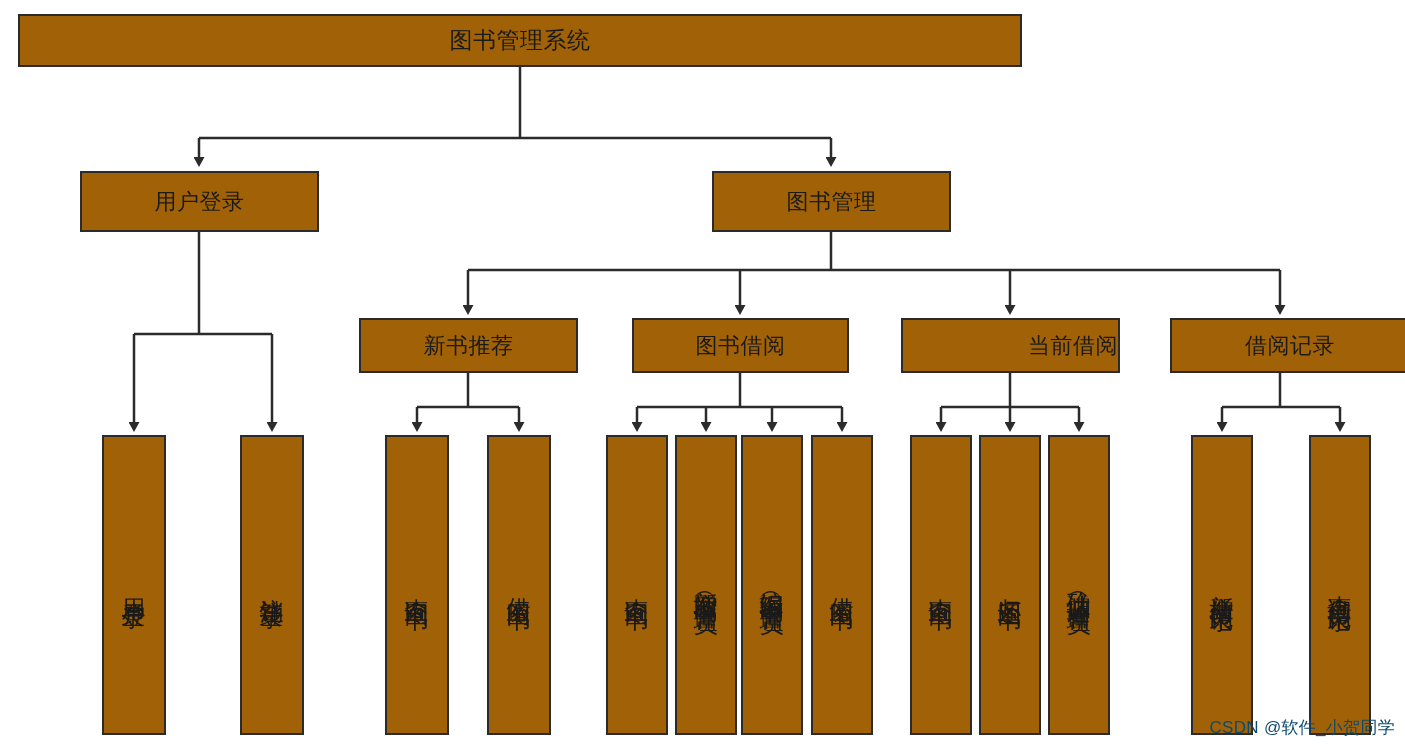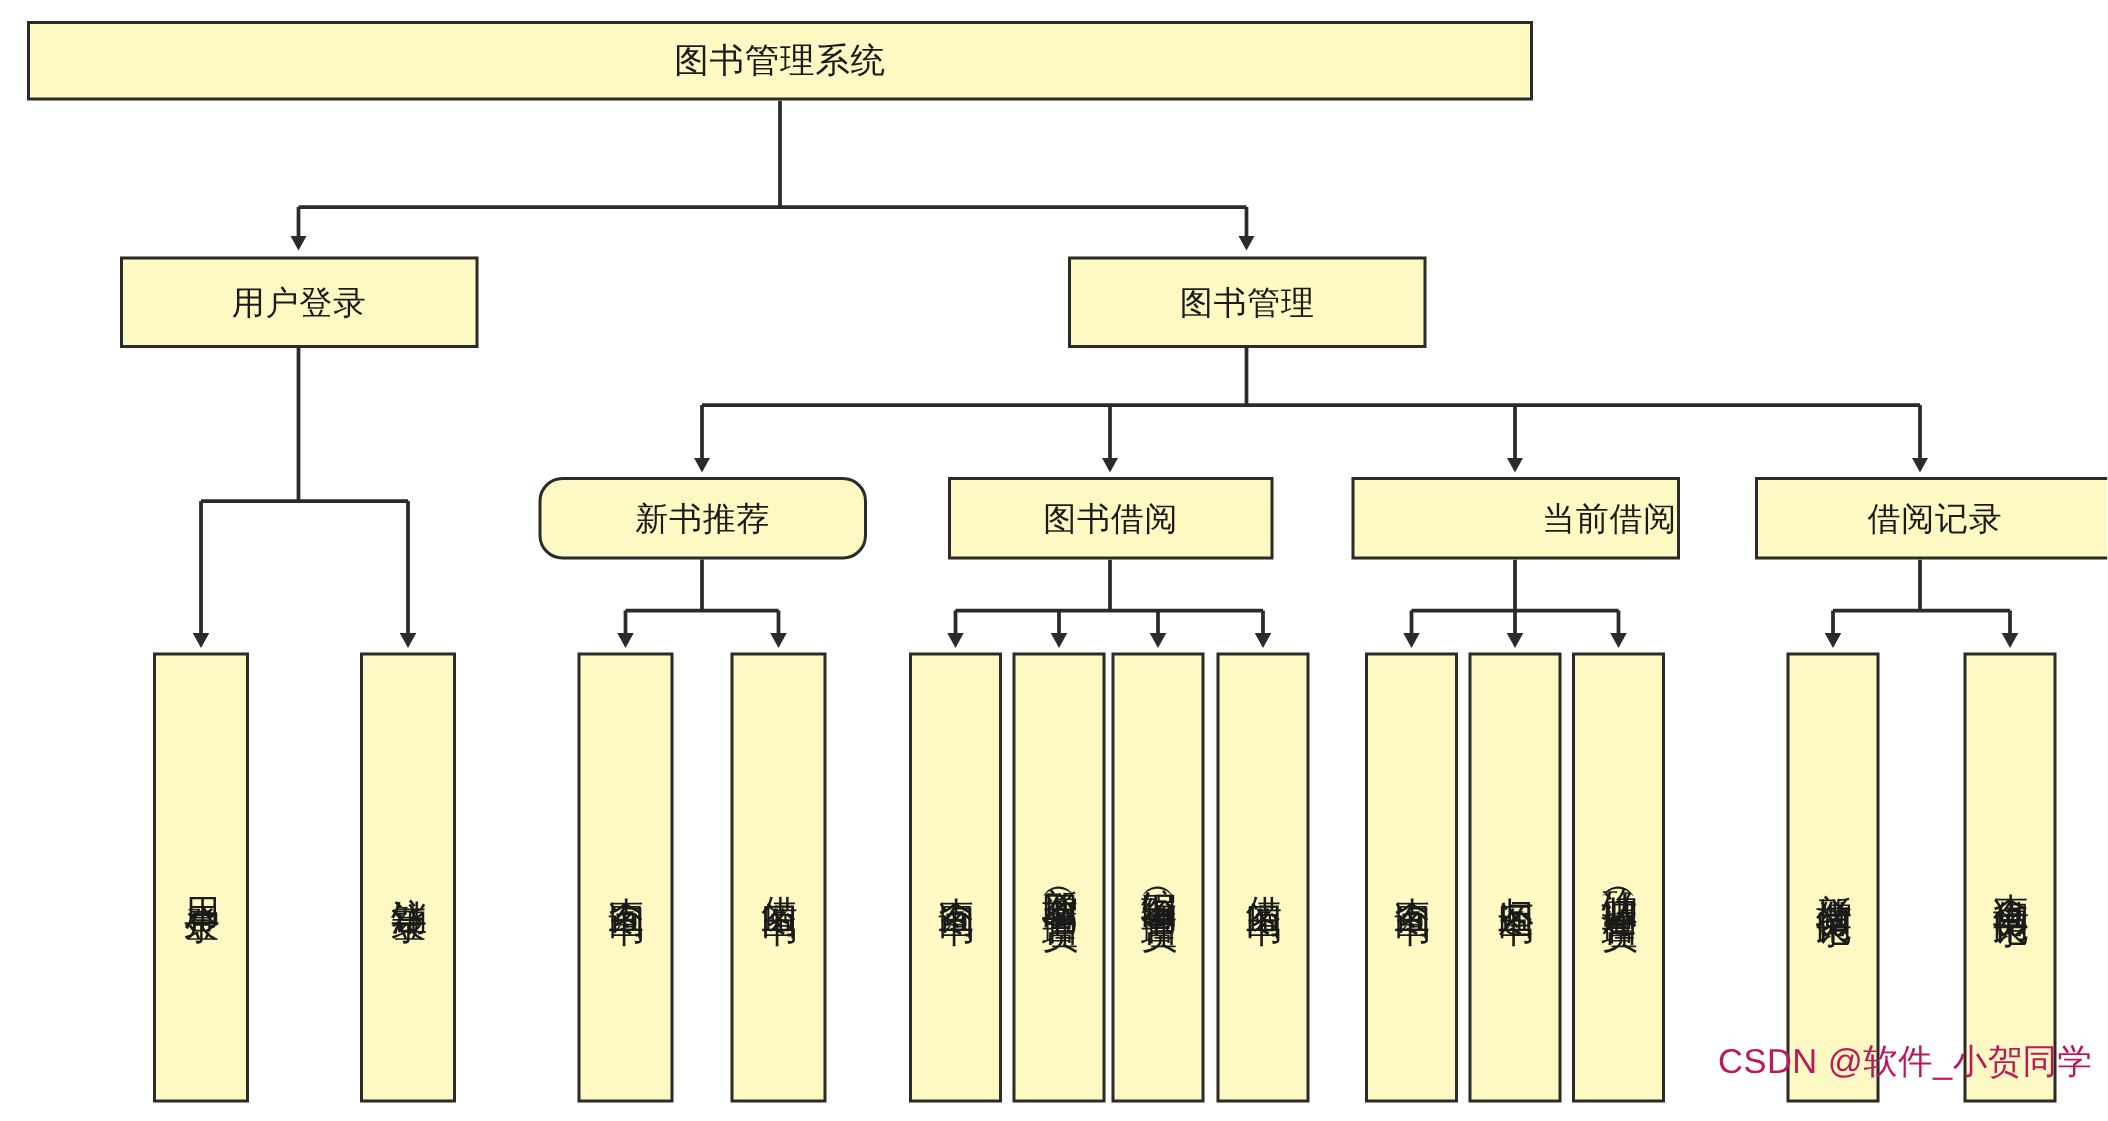--- a/index.html
+++ b/index.html
@@ -20,21 +20,21 @@
   #wires {
     position: absolute;
     left: 0;
     top: 0;
     width: 1405px;
     height: 747px;
   }
   .node {
     position: absolute;
     box-sizing: border-box;
-    background: #fef9c3;
+    background: #a16207;
     border: 2.5px solid #2b2b2b;
     display: flex;
     align-items: center;
     justify-content: center;
     color: #1a1a1a;
   }
   .node .lbl {
     display: block;
     text-align: center;
     line-height: 1.18;
@@ -56,23 +56,23 @@
     writing-mode: vertical-rl;
     text-orientation: upright;
     font-size: 24px;
     letter-spacing: 3px;
     line-height: 1.05;
     max-height: 100%;
   }
   .watermark {
     position: absolute;
     right: 10px;
-    bottom: 24px;
-    font-size: 23px;
-    color: #be185d;
+    bottom: 8px;
+    font-size: 17px;
+    color: #0c4a6e;
     white-space: nowrap;
     letter-spacing: 0.3px;
     pointer-events: none;
   }
 </style>
 </head>
 <body>
 
 <div id="canvas">
 
@@ -128,21 +128,21 @@
     <span class="lbl">图书管理系统</span>
   </div>
 
   <div class="node horiz" style="left:80px; top:171px; width:239px; height:61px;">
     <span class="lbl">用户登录</span>
   </div>
   <div class="node horiz" style="left:712px; top:171px; width:239px; height:61px;">
     <span class="lbl">图书管理</span>
   </div>
 
-  <div class="node horiz" style="left:359px; top:318px; width:219px; height:55px;border-radius:16px;">
+  <div class="node horiz" style="left:359px; top:318px; width:219px; height:55px;">
     <span class="lbl">新书推荐</span>
   </div>
   <div class="node horiz" style="left:632px; top:318px; width:217px; height:55px;">
     <span class="lbl">图书借阅</span>
   </div>
   <div class="node horiz" style="left:901px; top:318px; width:219px; height:55px;justify-content:flex-end;">
     <span class="lbl">当前借阅</span>
   </div>
   <div class="node horiz" style="left:1170px; top:318px; width:240px; height:55px;">
     <span class="lbl">借阅记录</span>

